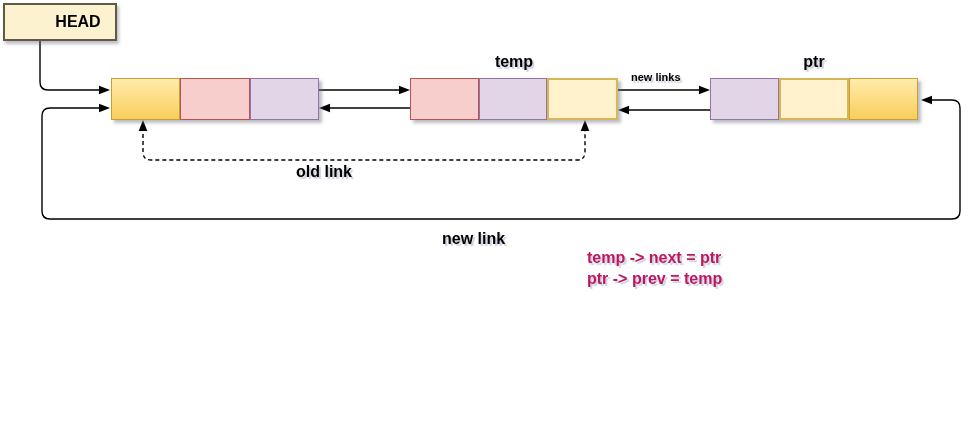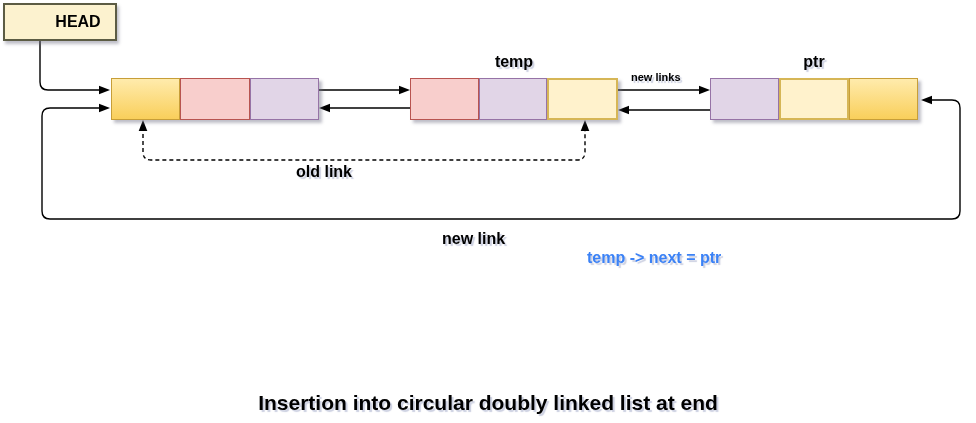--- a/index.html
+++ b/index.html
@@ -26,21 +26,21 @@
   .cell.pink   { background:var(--pink);   border:1.6px solid var(--pink-border); }
   .cell.purple { background:var(--purple); border:1.6px solid var(--purple-border); }
   .cell.cream  { background:var(--cream);  border:2px solid var(--cream-border); }
 
   .lbl {
     position:absolute; color:#000; font-weight:bold; white-space:nowrap;
     text-shadow:2px 2px 1px rgba(110,120,170,0.35);
   }
   .node-label { width:208px; text-align:center; font-size:16px; }
   .code-block { position:absolute; left:587px; top:247px; font-weight:bold; font-size:16px;
-                line-height:21px; color:#3b82f6; text-shadow:2px 2px 1px rgba(110,120,170,0.35); }
+                line-height:21px; color:#be185d; text-shadow:2px 2px 1px rgba(110,120,170,0.35); }
   .title { position:absolute; left:0; top:391px; width:100%; text-align:center;
            font-size:21px; font-weight:bold; color:#000;
            text-shadow:2px 2px 1px rgba(110,120,170,0.35); }
 </style>
 </head>
 <body>
 
 <div class="canvas">
 
   <svg class="wires" viewBox="0 0 976 423" xmlns="http://www.w3.org/2000/svg">
@@ -95,16 +95,16 @@
 
   <div class="lbl node-label" style="left:710px; top:53px;">ptr</div>
   <div class="lbl node-label" style="left:410px; top:53px;">temp</div>
 
   <div class="lbl" style="left:631px; top:71px; font-size:11px;">new links</div>
   <div class="lbl" style="left:296px; top:163px; font-size:16px;">old link</div>
   <div class="lbl" style="left:428px; top:230px; font-size:16px;margin-left:14px;">new link</div>
 
   <div class="code-block">
     <div>temp -&gt; next = ptr</div>
+    <div>ptr -&gt; prev = temp</div>
   </div>
 
-  <div class="title">Insertion into circular doubly linked list at end</div>
 </div>
 
 </body></html>

